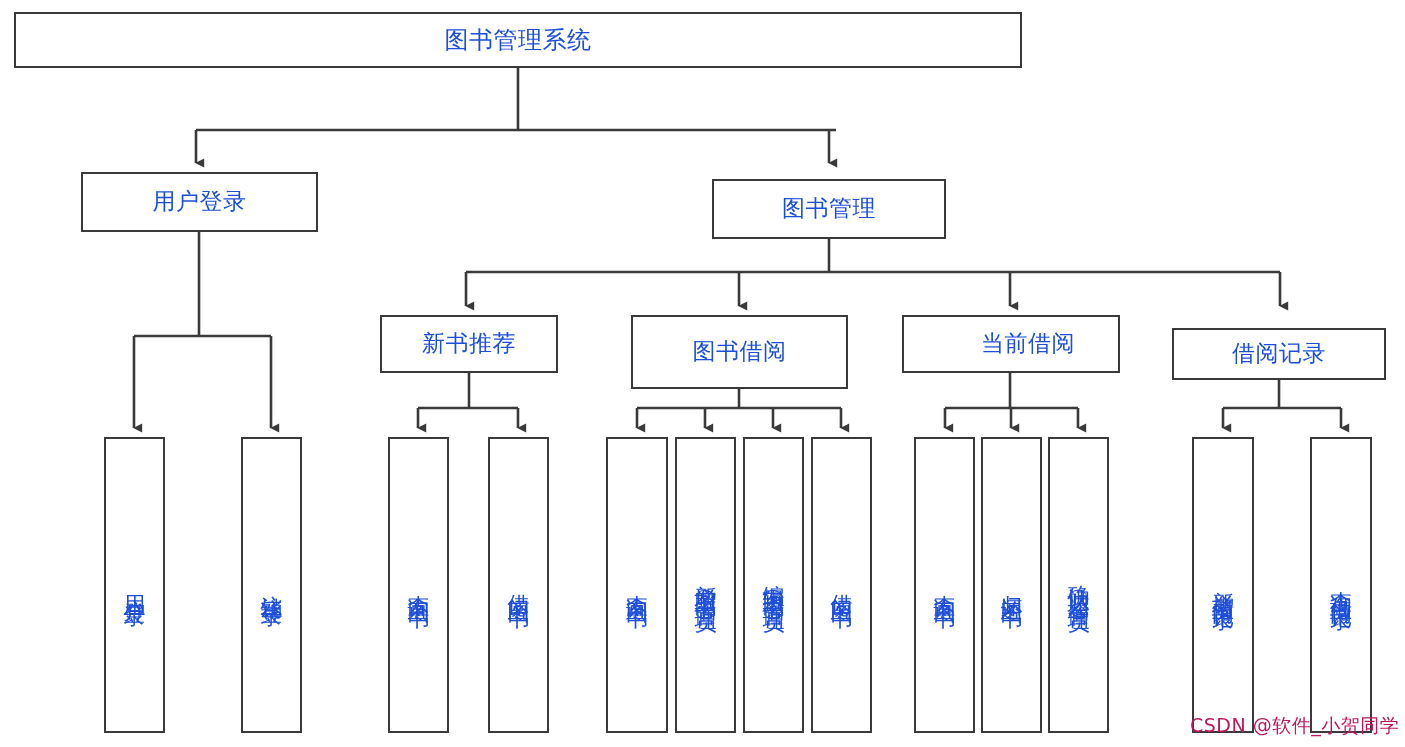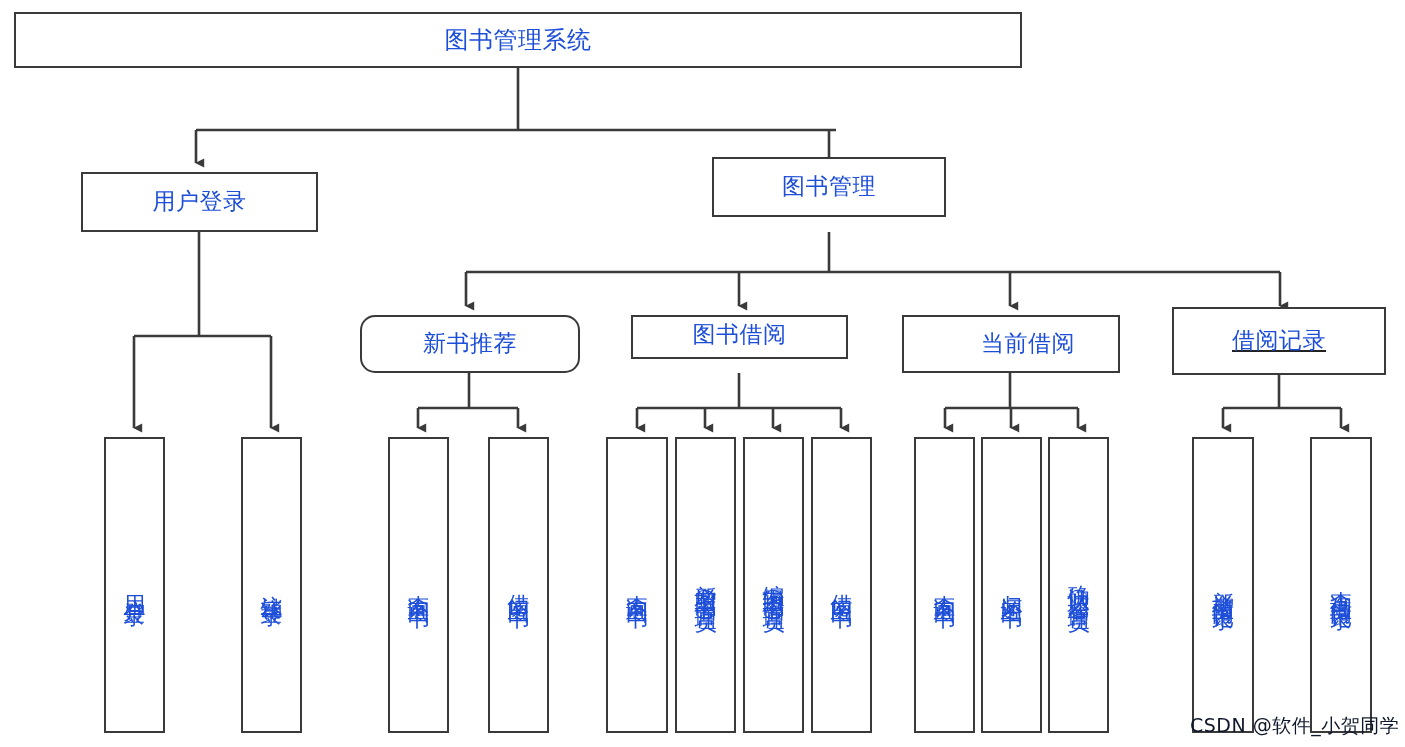--- a/index.html
+++ b/index.html
@@ -58,21 +58,21 @@
     writing-mode: vertical-rl;
     text-orientation: upright;
     font-size: 22px;
     letter-spacing: 4px;
     line-height: 1;
     max-height: 268px;
   }
   .watermark {
     position: absolute;
     font-size: 19px;
-    color: #0f172a;
+    color: #be185d;
     white-space: nowrap;
     letter-spacing: 0.5px;
     user-select: none;
   }
 </style>
 </head>
 <body>
 
 <div id="canvas">
 
@@ -126,34 +126,34 @@
     </g>
   </svg>
 
   <div class="node horiz root" style="left:14px; top:12px; width:1008px; height:56px;">
     <span class="node-label">图书管理系统</span>
   </div>
 
   <div class="node horiz" style="left:81px; top:172px; width:237px; height:60px;">
     <span class="node-label">用户登录</span>
   </div>
-  <div class="node horiz" style="left:712px; top:157px; width:234px; height:60px;">
+  <div class="node horiz" style="left:712px; top:179px; width:234px; height:60px;">
     <span class="node-label">图书管理</span>
   </div>
 
-  <div class="node horiz" style="left:360px; top:315px; width:220px; height:58px;border-radius:15px;">
+  <div class="node horiz" style="left:380px; top:315px; width:178px; height:58px;">
     <span class="node-label">新书推荐</span>
   </div>
-  <div class="node horiz" style="left:631px; top:315px; width:217px; height:44px;font-family:Liberation Mono, monospace;">
+  <div class="node horiz" style="left:631px; top:315px; width:217px; height:74px;">
     <span class="node-label">图书借阅</span>
   </div>
   <div class="node horiz" style="left:902px; top:315px; width:218px; height:58px;padding-left:34px;">
     <span class="node-label">当前借阅</span>
   </div>
-  <div class="node horiz" style="left:1172px; top:307px; width:214px; height:68px;text-decoration:underline;">
+  <div class="node horiz" style="left:1172px; top:328px; width:214px; height:52px;">
     <span class="node-label">借阅记录</span>
   </div>
 
   <div class="node vert" style="left:104px; top:437px; width:61px; height:296px;">
     <span class="node-label">用户登录</span>
   </div>
   <div class="node vert" style="left:241px; top:437px; width:61px; height:296px;">
     <span class="node-label">注销登录</span>
   </div>
 

